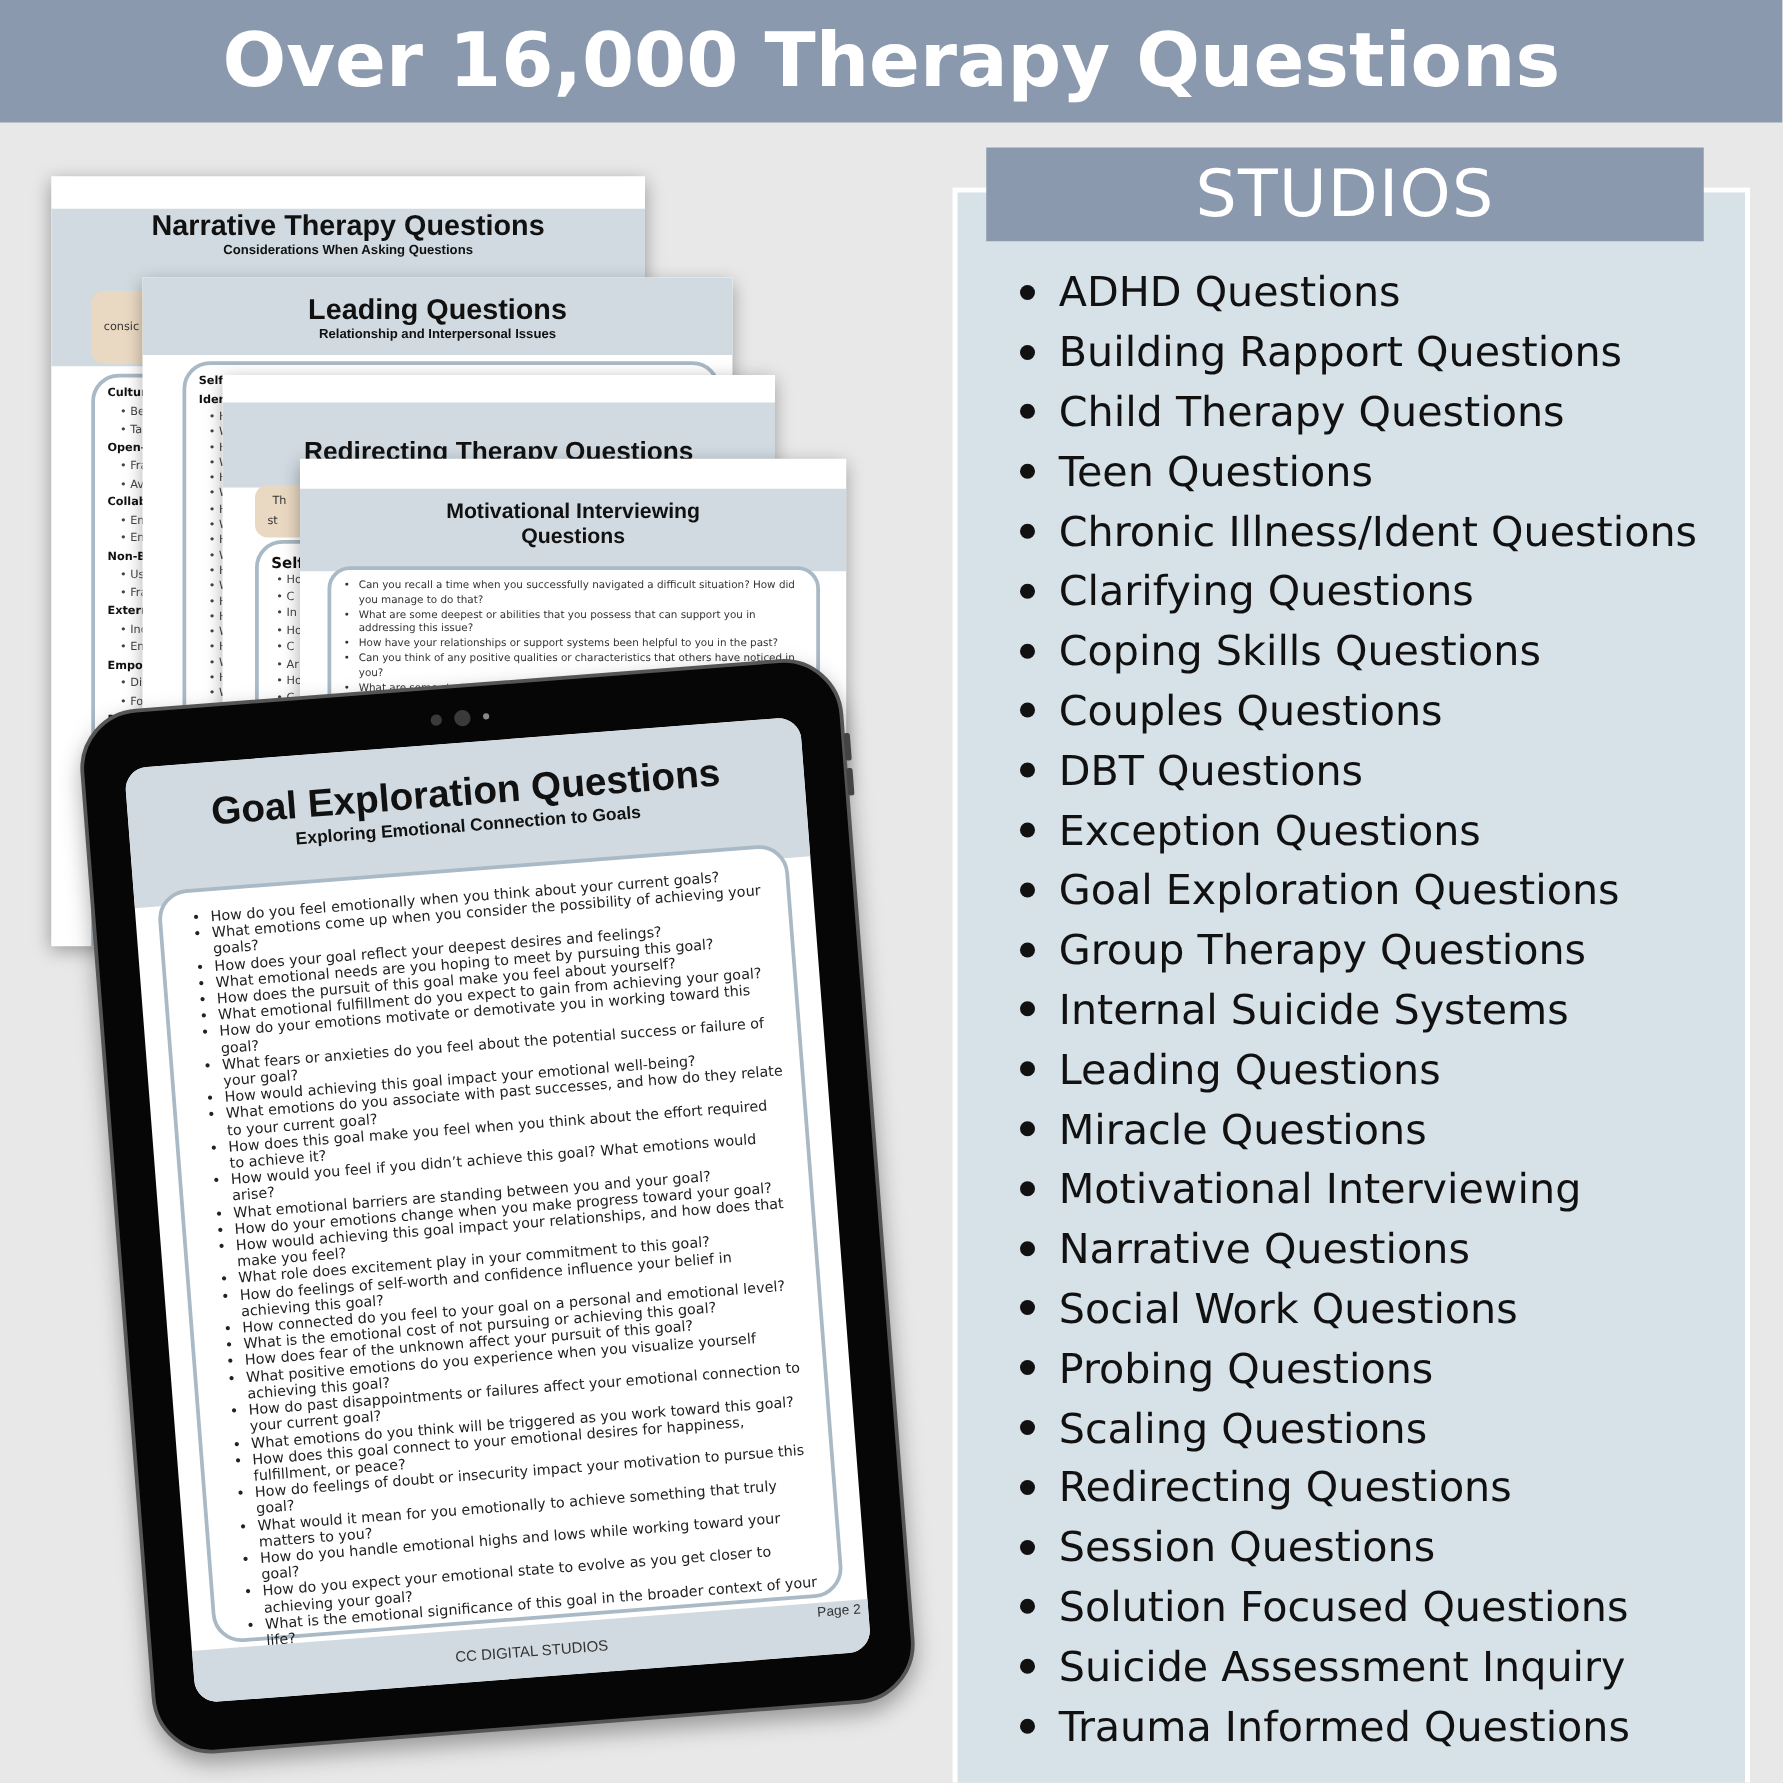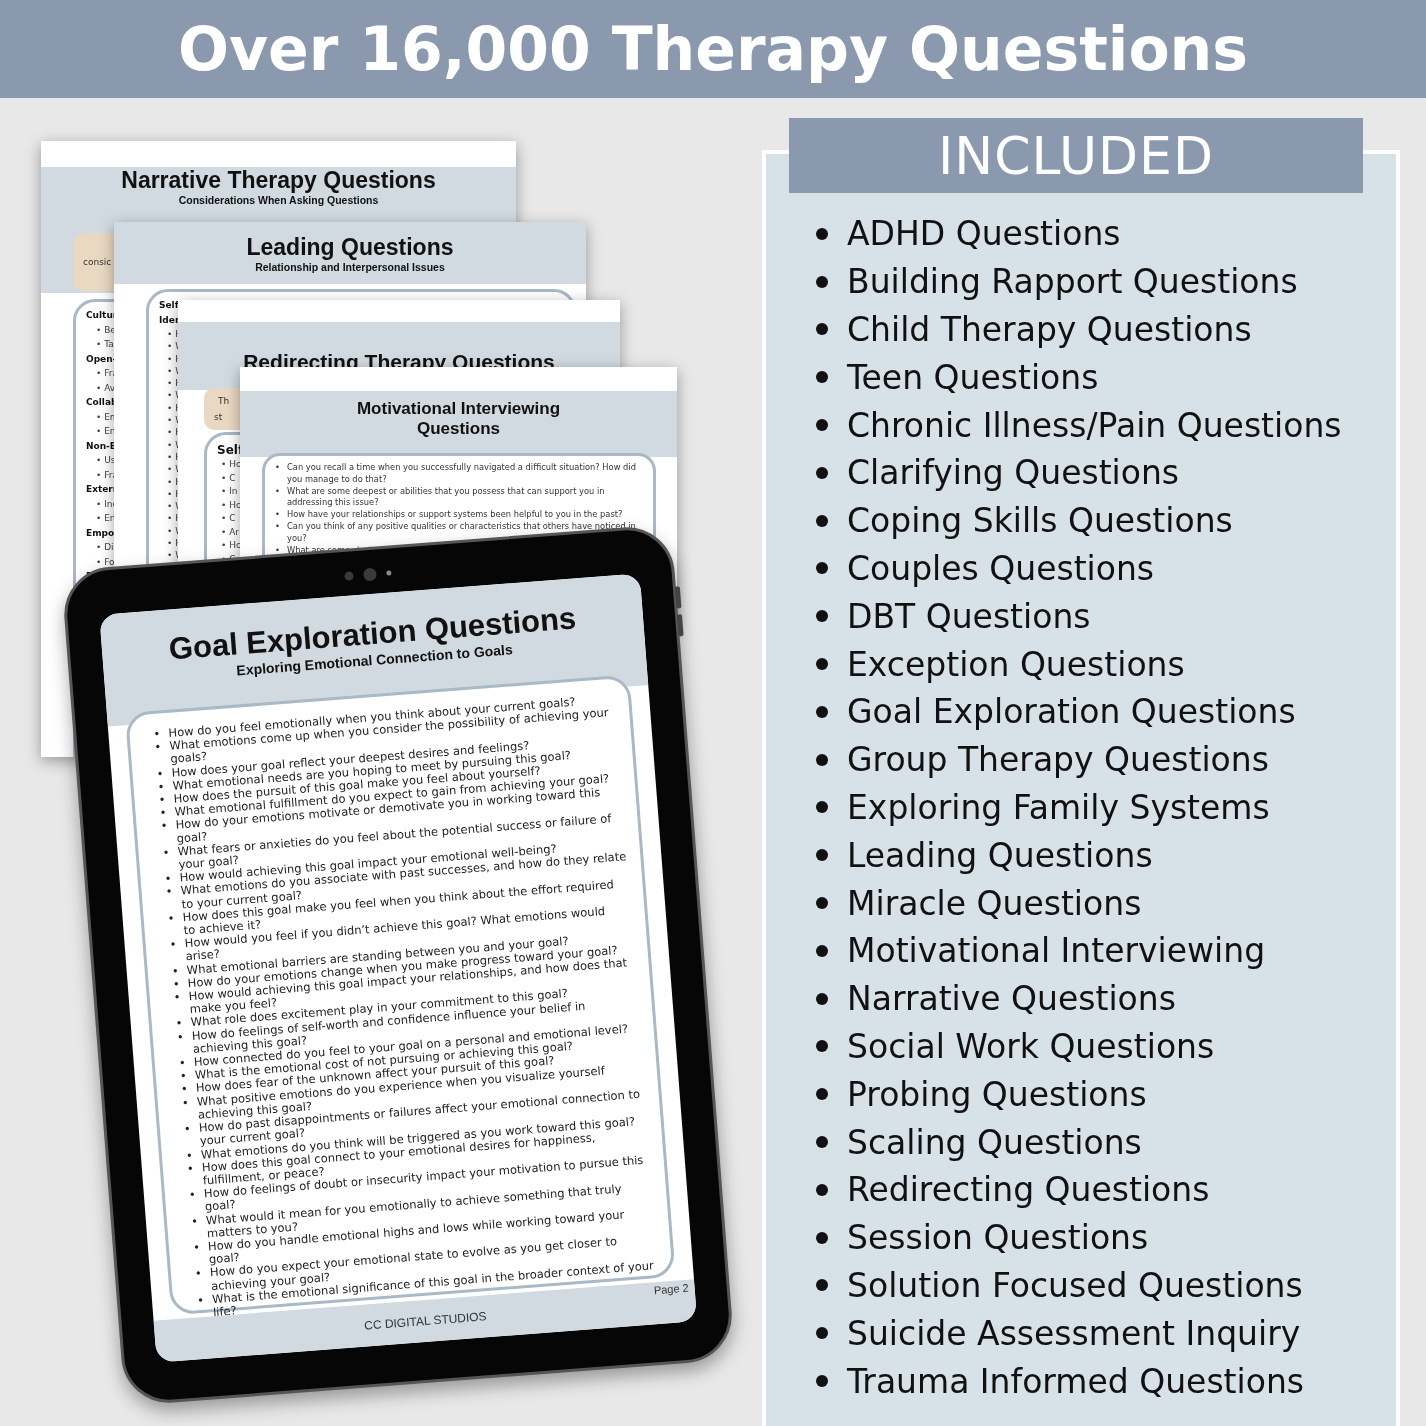--- a/index.html
+++ b/index.html
@@ -122,42 +122,42 @@
 </style>
 </head>
 <body>
 
 <div class="banner">
   <span class="banner-title">Over 16,000 Therapy Questions</span>
 </div>
 
 <div class="included-panel"></div>
 <div class="included-header">
-  <span class="included-title">INCLUDED</span>
+  <span class="included-title">STUDIOS</span>
 </div>
 <ul class="included-list" id="included-list">
     <li class="included-item">
       <span class="bullet-dot"></span>
       <span>ADHD Questions</span>
     </li>
     <li class="included-item">
       <span class="bullet-dot"></span>
       <span>Building Rapport Questions</span>
     </li>
     <li class="included-item">
       <span class="bullet-dot"></span>
       <span>Child Therapy Questions</span>
     </li>
     <li class="included-item">
       <span class="bullet-dot"></span>
       <span>Teen Questions</span>
     </li>
     <li class="included-item">
       <span class="bullet-dot"></span>
-      <span>Chronic Illness/Pain Questions</span>
+      <span>Chronic Illness/Ident Questions</span>
     </li>
     <li class="included-item">
       <span class="bullet-dot"></span>
       <span>Clarifying Questions</span>
     </li>
     <li class="included-item">
       <span class="bullet-dot"></span>
       <span>Coping Skills Questions</span>
     </li>
     <li class="included-item">
@@ -175,21 +175,21 @@
     <li class="included-item">
       <span class="bullet-dot"></span>
       <span>Goal Exploration Questions</span>
     </li>
     <li class="included-item">
       <span class="bullet-dot"></span>
       <span>Group Therapy Questions</span>
     </li>
     <li class="included-item">
       <span class="bullet-dot"></span>
-      <span>Exploring Family Systems</span>
+      <span>Internal Suicide Systems</span>
     </li>
     <li class="included-item">
       <span class="bullet-dot"></span>
       <span>Leading Questions</span>
     </li>
     <li class="included-item">
       <span class="bullet-dot"></span>
       <span>Miracle Questions</span>
     </li>
     <li class="included-item">

